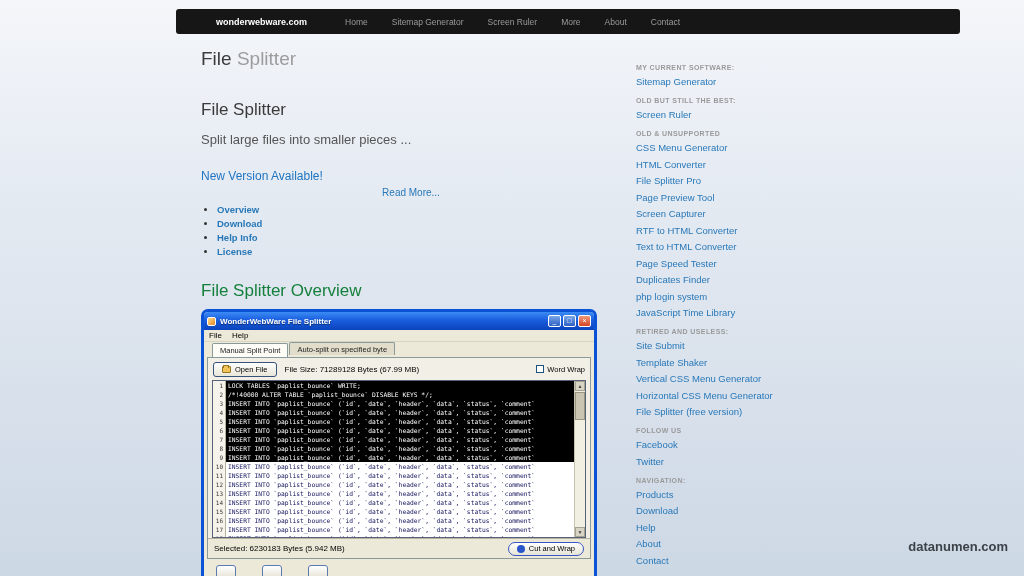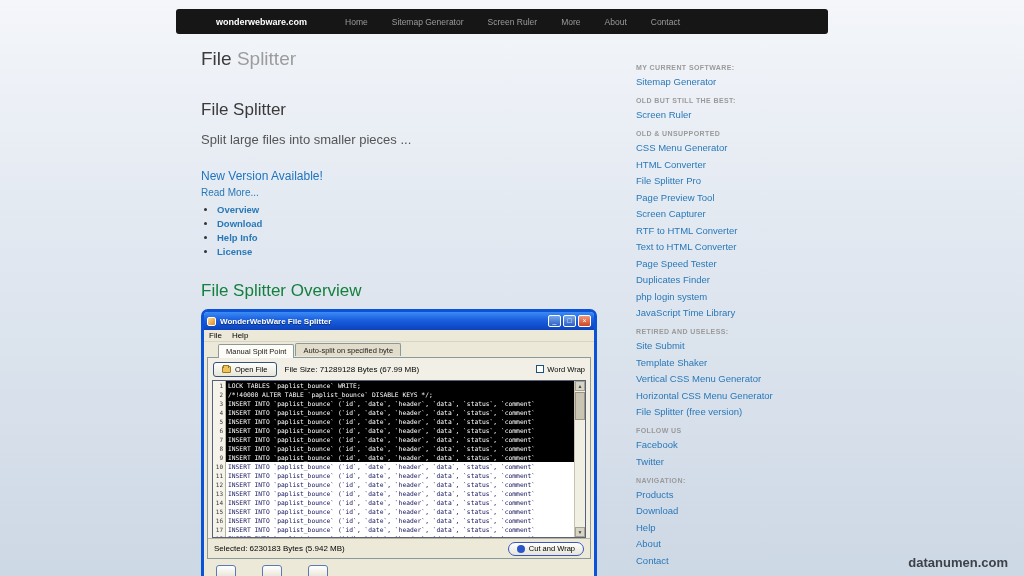--- a/index.html
+++ b/index.html
@@ -5,35 +5,35 @@
   *{margin:0;padding:0;box-sizing:border-box;}
   html,body{width:1024px;height:576px;overflow:hidden;}
   body{
     font-family:"Liberation Sans",sans-serif;
     background:linear-gradient(180deg,#f4f6fa 0%,#e4eaf2 35%,#cdd8e5 100%);
     position:relative;
   }
   a{cursor:pointer;text-decoration:none;}
 
   
-  .topnav{position:absolute;left:176px;top:9px;width:652px;height:25px;background:#161616;
+  .topnav{position:absolute;left:176px;top:9px;width:784px;height:25px;background:#161616;
     border-radius:3px;display:flex;align-items:center;padding:0 16px;}
   .brand{color:#ffffff;font-size:9px;font-weight:bold;margin-left:24px;}
   .nav-items{display:flex;align-items:center;margin-left:26px;gap:24px;padding-left:12px;}
   .nav-item{color:#9b9b9b;font-size:8.5px;}
 
   
   .main{position:absolute;left:201px;top:48px;width:420px;}
   .page-title{font-size:19px;font-weight:400;color:#3c3c3c;}
   .page-title .lt{color:#9c9c9c;}
   .breadcrumb{margin-top:11px;color:#2878b8;font-size:10px;}
   .section-title{margin-top:30px;font-size:17px;font-weight:400;color:#3a3a3a;}
   .intro{margin-top:12px;font-size:13px;color:#555;}
   .new-version{display:block;margin-top:22px;font-size:12px;color:#1f74c0;}
-  .read-more{display:block;margin-top:4px;font-size:10px;color:#2878b8;}
+  .read-more{display:block;margin-top:4px;font-size:10px;color:#2878b8;text-align:center;}
   .quick-links{margin-top:6px;padding-left:16px;list-style:disc;}
   .quick-links li{font-size:9.5px;color:#333;margin:3px 0;}
   .quick-links a{color:#2878b8;font-weight:bold;}
   .overview-title{margin-top:24px;font-size:17px;font-weight:400;color:#15803d;}
 
   
   .app{margin-top:8px;position:relative;width:396px;height:279px;
     border:3px solid #0a52d6;border-radius:7px 7px 3px 3px;background:#ece9d8;
     display:flex;flex-direction:column;overflow:hidden;}
   .titlebar{height:18px;flex:none;display:flex;align-items:center;padding:0 3px;
@@ -41,21 +41,21 @@
   .app-icon{width:9px;height:9px;flex:none;border:1px solid #fff;border-radius:2px;
     background:linear-gradient(135deg,#ffd98a,#e08a2a);margin-right:4px;}
   .app-title{font-size:8px;font-weight:bold;color:#fff;text-shadow:0 1px 1px rgba(0,0,0,.5);white-space:nowrap;text-align:right;}
   .winbtns{margin-left:auto;display:flex;gap:2px;}
   .winbtn{width:13px;height:12px;border:1px solid #fff;border-radius:2px;color:#fff;
     font-size:7px;line-height:10px;text-align:center;
     background:linear-gradient(180deg,#7aa7e8,#2c5fc4);}
   .winbtn.close{background:linear-gradient(180deg,#f09a7a,#d14425);}
   .menubar{height:12px;flex:none;display:flex;gap:10px;align-items:center;padding:0 5px;
     font-size:8px;color:#000;border-bottom:1px solid #d8d4c4;}
-  .tabstrip{height:15px;flex:none;display:flex;align-items:center;padding-left:14px;gap:1px;}
+  .tabstrip{height:15px;flex:none;display:flex;align-items:flex-start;padding-left:8px;gap:1px;}
   .tab{font-size:7.5px;color:#222;padding:2px 7px 1px;border:1px solid #8a9a9a;border-bottom:none;
     border-radius:2px 2px 0 0;background:#e2ddcb;}
   .tab.active{background:#fdfcf7;position:relative;top:1px;padding-bottom:2px;}
   .tabpage{flex:1;margin:0 3px;border:1px solid #8a9a9a;background:#f2f0e6;
     display:flex;flex-direction:column;min-height:0;}
   .toolbar{flex:none;height:22px;display:flex;align-items:center;gap:8px;padding:0 5px;}
   .open-btn{display:flex;align-items:center;gap:4px;font-size:7.5px;color:#000;height:15px;
     border:1px solid #36527a;border-radius:3px;background:linear-gradient(#fefefe,#e8e6d8);padding:0 8px;}
   .folder-icon{width:9px;height:7px;background:#f0c35a;border:1px solid #9a7a20;border-radius:1px;position:relative;}
   .folder-icon::before{content:"";position:absolute;left:0;top:-2px;width:4px;height:2px;background:#f0c35a;border:1px solid #9a7a20;border-bottom:none;}
@@ -87,21 +87,21 @@
     border:1px solid #5a7ab0;border-radius:3px;background:linear-gradient(#ffffff,#e4e1d2);padding:0 9px;}
 
   
   .sidebar{position:absolute;left:636px;top:64px;width:200px;}
   .sb-heading{font-size:7px;font-weight:bold;color:#9a9a9a;letter-spacing:.4px;
     text-transform:uppercase;margin:10px 0 5px;}
   .sb-heading:first-child{margin-top:0;}
   .sb-link{display:block;font-size:9.5px;color:#2878b8;margin-bottom:5.5px;}
 
   
-  .watermark{position:absolute;right:16px;bottom:6px;font-size:13px;font-weight:600;color:#3c4248;}
+  .watermark{position:absolute;right:16px;bottom:22px;font-size:13px;font-weight:600;color:#3c4248;}
 </style>
 </head>
 <body>
 
 <nav class="topnav">
   <span class="brand">wonderwebware.com</span>
   <div class="nav-items">
       <div class="nav-item">Home</div>
       <div class="nav-item">Sitemap Generator</div>
       <div class="nav-item">Screen Ruler</div>

